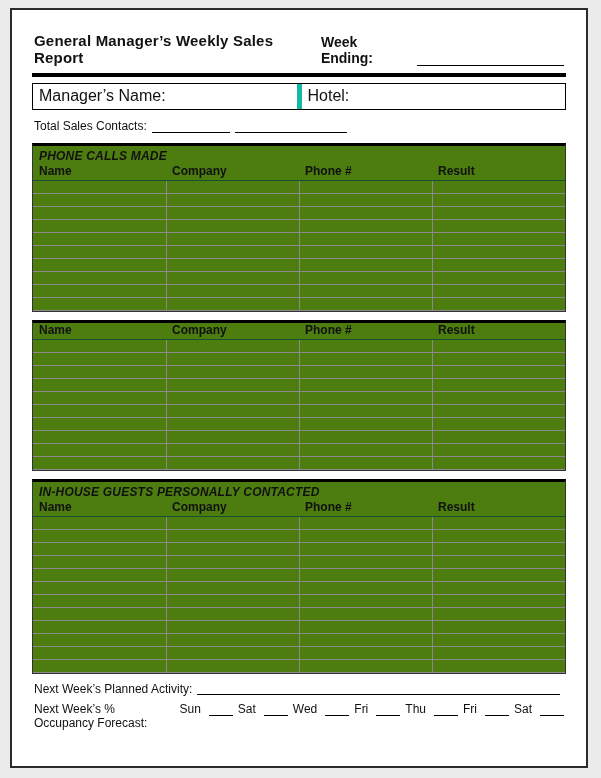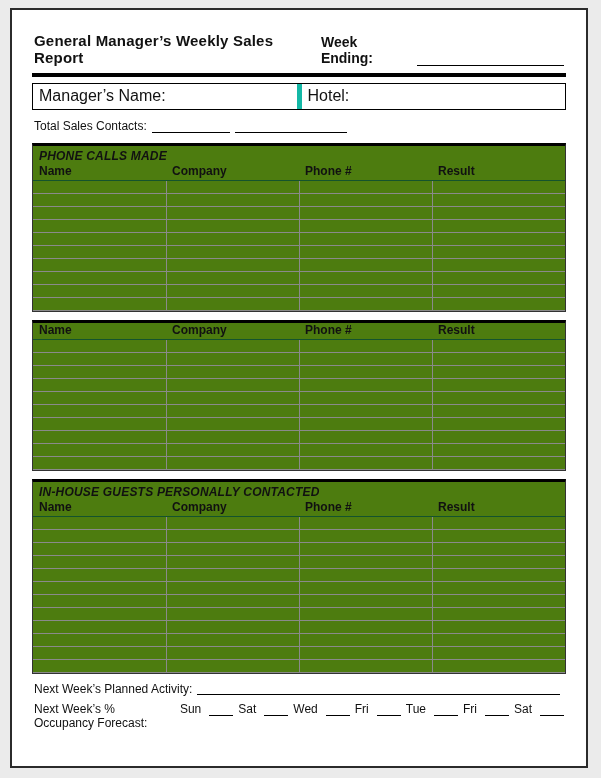--- a/index.html
+++ b/index.html
@@ -371,21 +371,21 @@
             </span>
             <span class="day-group">
               <span>Wed</span>
               <span class="blank day"></span>
             </span>
             <span class="day-group">
               <span>Fri</span>
               <span class="blank day"></span>
             </span>
             <span class="day-group">
-              <span>Tue</span>
+              <span>Thu</span>
               <span class="blank day"></span>
             </span>
             <span class="day-group">
               <span>Fri</span>
               <span class="blank day"></span>
             </span>
             <span class="day-group">
               <span>Sat</span>
               <span class="blank day"></span>
             </span>

